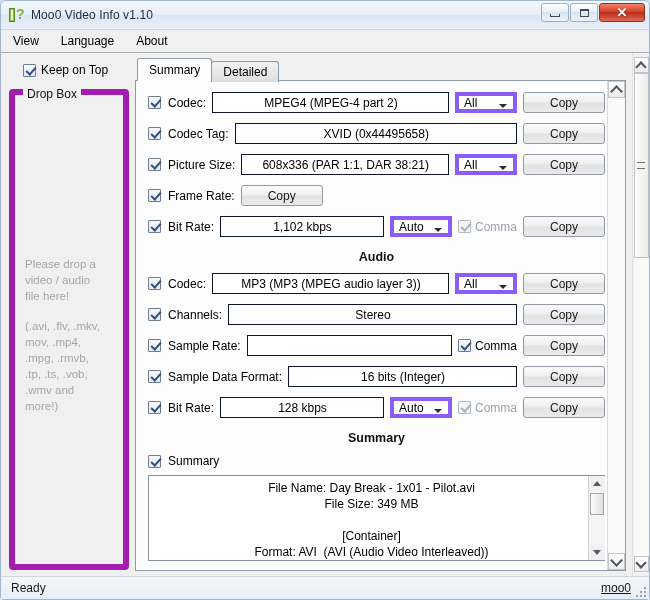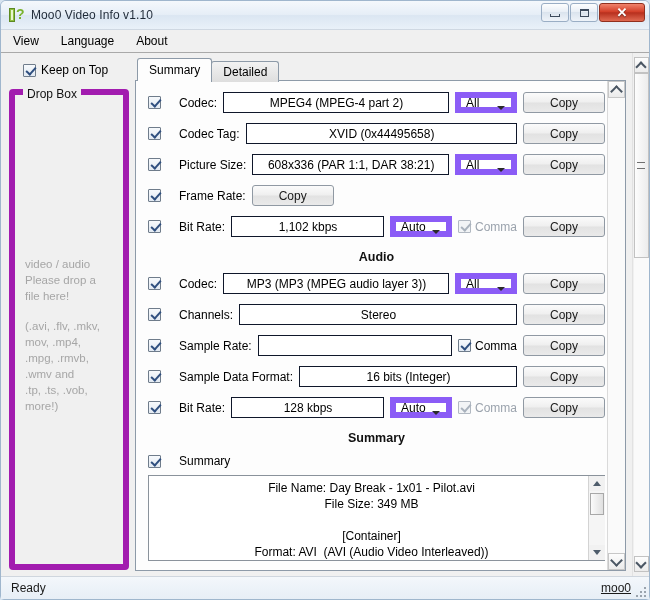--- a/index.html
+++ b/index.html
@@ -267,21 +267,21 @@
   .row {
     display: flex;
     align-items: center;
     height: 31px;
     gap: 6px;
     padding-left: 8px;
   }
   .row .lbl {
     display: flex;
     align-items: center;
-    gap: 18px;
+    gap: 7px;
     white-space: nowrap;
     font-size: 12px;
   }
   .field {
     box-sizing: border-box;
     height: 21px;
     border: 1px solid #0f172a;
     background: #fff;
     font-size: 12px;
     color: #000;
@@ -290,21 +290,21 @@
     white-space: nowrap;
     overflow: hidden;
     flex: 1 1 auto;
     min-width: 0;
   }
   .combo {
     box-sizing: border-box;
     height: 21px;
     width: 62px;
     flex: 0 0 62px;
-    border: 6px solid #8b5cf6;
+    border: 4px solid #8b5cf6;
     background: #fff;
     font-size: 12px;
     display: flex;
     align-items: center;
     padding-left: 5px;
     position: relative;
   }
   .combo .arrow {
     position: absolute;
     right: 6px; top: 8px;
@@ -540,29 +540,29 @@
   <div class="client">
 
     <div class="leftpanel">
       <div class="keeptop">
         <span class="cb checked"></span>
         <span class="cb-label">Keep on Top</span>
       </div>
       <div class="groupbox">
         <div class="groupbox-title">Drop Box</div>
         <div class="dropbox-text">
+          <p>Please drop a</p>
           <p>video / audio</p>
-          <p>Please drop a</p>
           <p>file here!</p>
           <p class="spacer"></p>
           <p>(.avi, .flv, .mkv,</p>
           <p>mov, .mp4,</p>
           <p>.mpg, .rmvb,</p>
+          <p>.tp, .ts, .vob,</p>
           <p>.wmv and</p>
-          <p>.tp, .ts, .vob,</p>
           <p>more!)</p>
         </div>
       </div>
     </div>
 
     <div class="rightpanel">
       <div class="tabstrip">
         <div class="tab active">Summary</div>
         <div class="tab">Detailed</div>
       </div>

